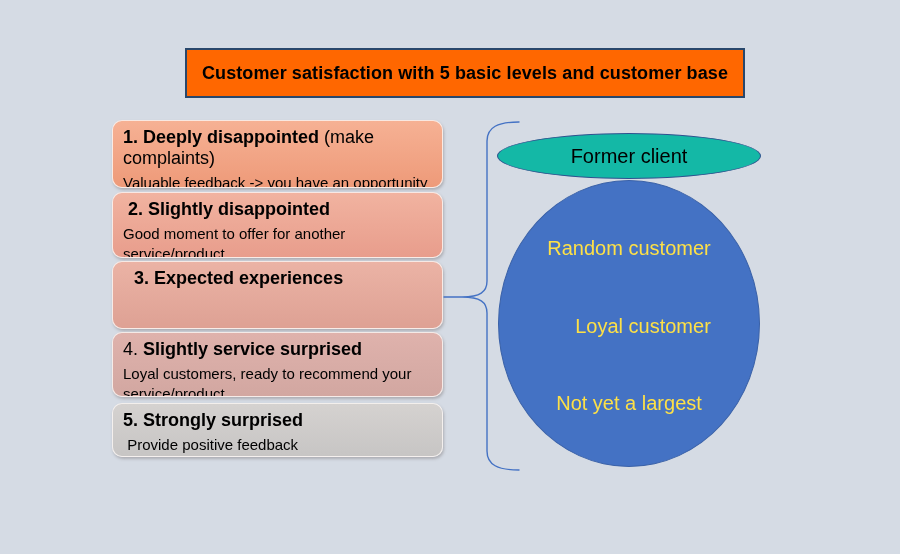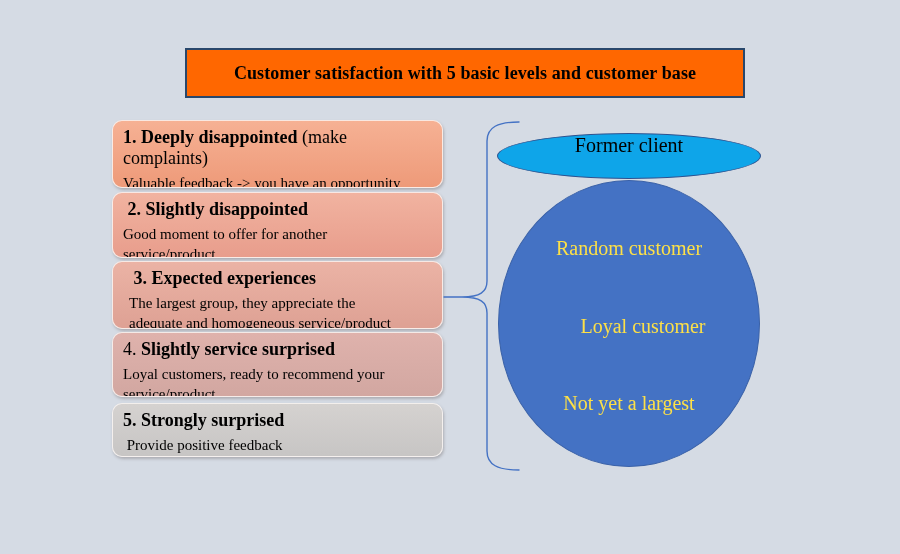--- a/index.html
+++ b/index.html
@@ -4,21 +4,21 @@
 <style>
   * { margin: 0; padding: 0; box-sizing: border-box; }
   html, body { width: 900px; height: 554px; }
   body {
     font-family: "Liberation Sans", sans-serif;
     background: #D5DBE4;
     position: relative;
     overflow: hidden;
     color: #000;
   }
-  .canvas { position: absolute; inset: 0; font-family: Liberation Serif, serif; }
+  .canvas { position: absolute; inset: 0; }
 
   
   .title-banner {
     position: absolute;
     left: 185px; top: 48px;
     width: 560px; height: 50px;
     background: #FF6700;
     border: 2px solid #29476B;
     display: flex; align-items: center; justify-content: center;
   }
@@ -59,24 +59,24 @@
   }
 
   
   .brace-svg { position: absolute; left: 0; top: 0; width: 900px; height: 554px; pointer-events: none; }
 
   
   .former-ellipse {
     position: absolute;
     left: 497px; top: 133px;
     width: 264px; height: 46px;
-    background: #0ea5e9;
+    background: #14b8a6;
     border: 1px solid #2F528F;
     border-radius: 50%;
-    display: flex; justify-content: center;
+    display: flex; align-items: center; justify-content: center;
   }
   .former-ellipse .shape-label { font-size: 20px; color: #000; }
 
   .customer-circle {
     position: absolute;
     left: 498px; top: 180px;
     width: 262px; height: 287px;
     background: #4472C4;
     border: 1px solid #3B62A8;
     border-radius: 50%;
@@ -108,22 +108,20 @@
   </div>
 
   <div class="level level-1" style="background: linear-gradient(rgb(241, 179, 160), rgb(232, 157, 140));">
     <div class="level-heading"><span class="num"> 2. </span><span class="ttl">Slightly disappointed</span><span class="sfx"></span></div>
     <div class="level-body">Good moment to offer for another
 service/product</div>
   </div>
 
   <div class="level level-2" style="background: linear-gradient(rgb(235, 179, 165), rgb(222, 161, 148)); padding-left: 16px;">
     <div class="level-heading"><span class="num"> 3. </span><span class="ttl">Expected experiences</span><span class="sfx"></span></div>
-    <div class="level-body">The largest group, they appreciate the
-adequate and homogeneous service/product</div>
   </div>
 
   <div class="level level-3" style="background: linear-gradient(rgb(223, 178, 172), rgb(210, 167, 161));">
     <div class="level-heading"><span class="num">4. </span><span class="ttl">Slightly service surprised</span><span class="sfx"></span></div>
     <div class="level-body">Loyal customers, ready to recommend your
 service/product</div>
   </div>
 
   <div class="level level-4" style="background: linear-gradient(rgb(213, 210, 208), rgb(199, 197, 196));">
     <div class="level-heading"><span class="num">5. </span><span class="ttl">Strongly surprised</span><span class="sfx"></span></div>

